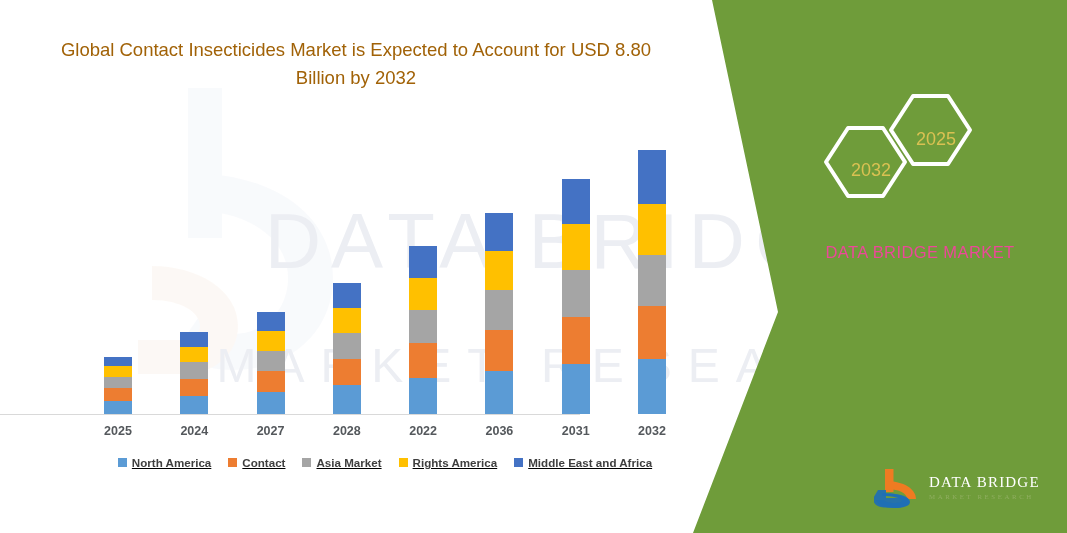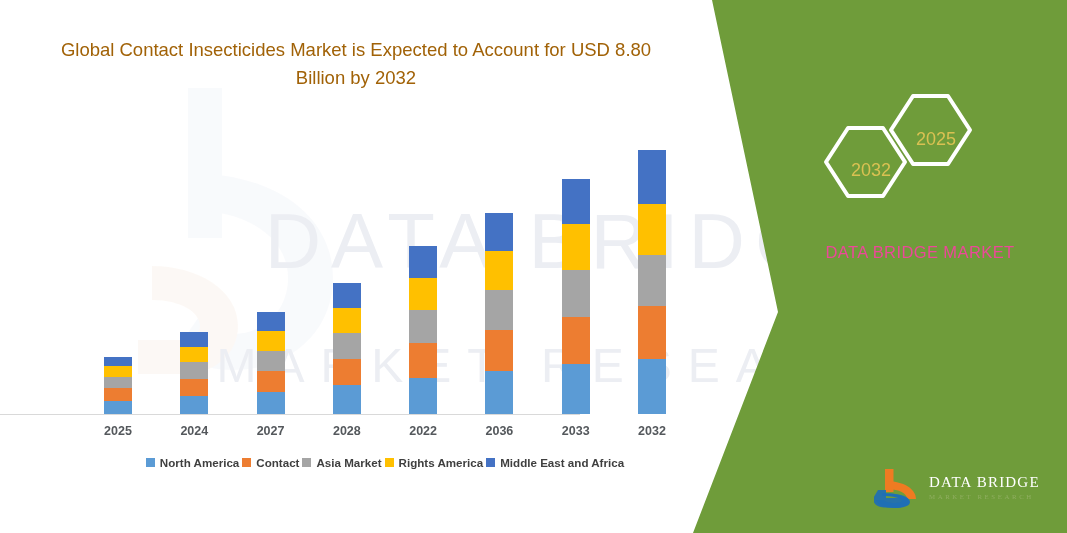--- a/index.html
+++ b/index.html
@@ -94,21 +94,22 @@
   }
   .xlabel {
     width: 42px; text-align: center;
     color: #54585c; font-size: 12.5px; font-weight: 700;
   }
 
   .legend {
     position: absolute;
     left: 95px; top: 456px; width: 580px;
     display: flex; align-items: flex-start; justify-content: center;
-    gap: 3px;
+    gap: 17px;
+    text-decoration: underline;
   }
   .legend-item { display: flex; align-items: center; gap: 5px; }
   .legend-swatch { width: 9px; height: 9px; display: block; }
   .legend-label { color: #3f3f3f; font-size: 11.6px; font-weight: 700; white-space: nowrap; }
 
   
   .footer {
     position: absolute;
     left: 0; top: 506px; width: 700px; height: 20px;
     z-index: 3;
@@ -267,21 +268,21 @@
     </div>
     <div class="axis-line"></div>
 
     <div class="xlabels" id="xlabels">
         <div class="xlabel">2025</div>
         <div class="xlabel">2024</div>
         <div class="xlabel">2027</div>
         <div class="xlabel">2028</div>
         <div class="xlabel">2022</div>
         <div class="xlabel">2036</div>
-        <div class="xlabel">2033</div>
+        <div class="xlabel">2031</div>
         <div class="xlabel">2032</div>
       </div>
 
     <div class="legend" id="legend">
         <div class="legend-item">
           <span class="legend-swatch" style="background: rgb(91, 155, 213);"></span>
           <span class="legend-label">North America</span>
         </div>
         <div class="legend-item">
           <span class="legend-swatch" style="background: rgb(237, 125, 49);"></span>

